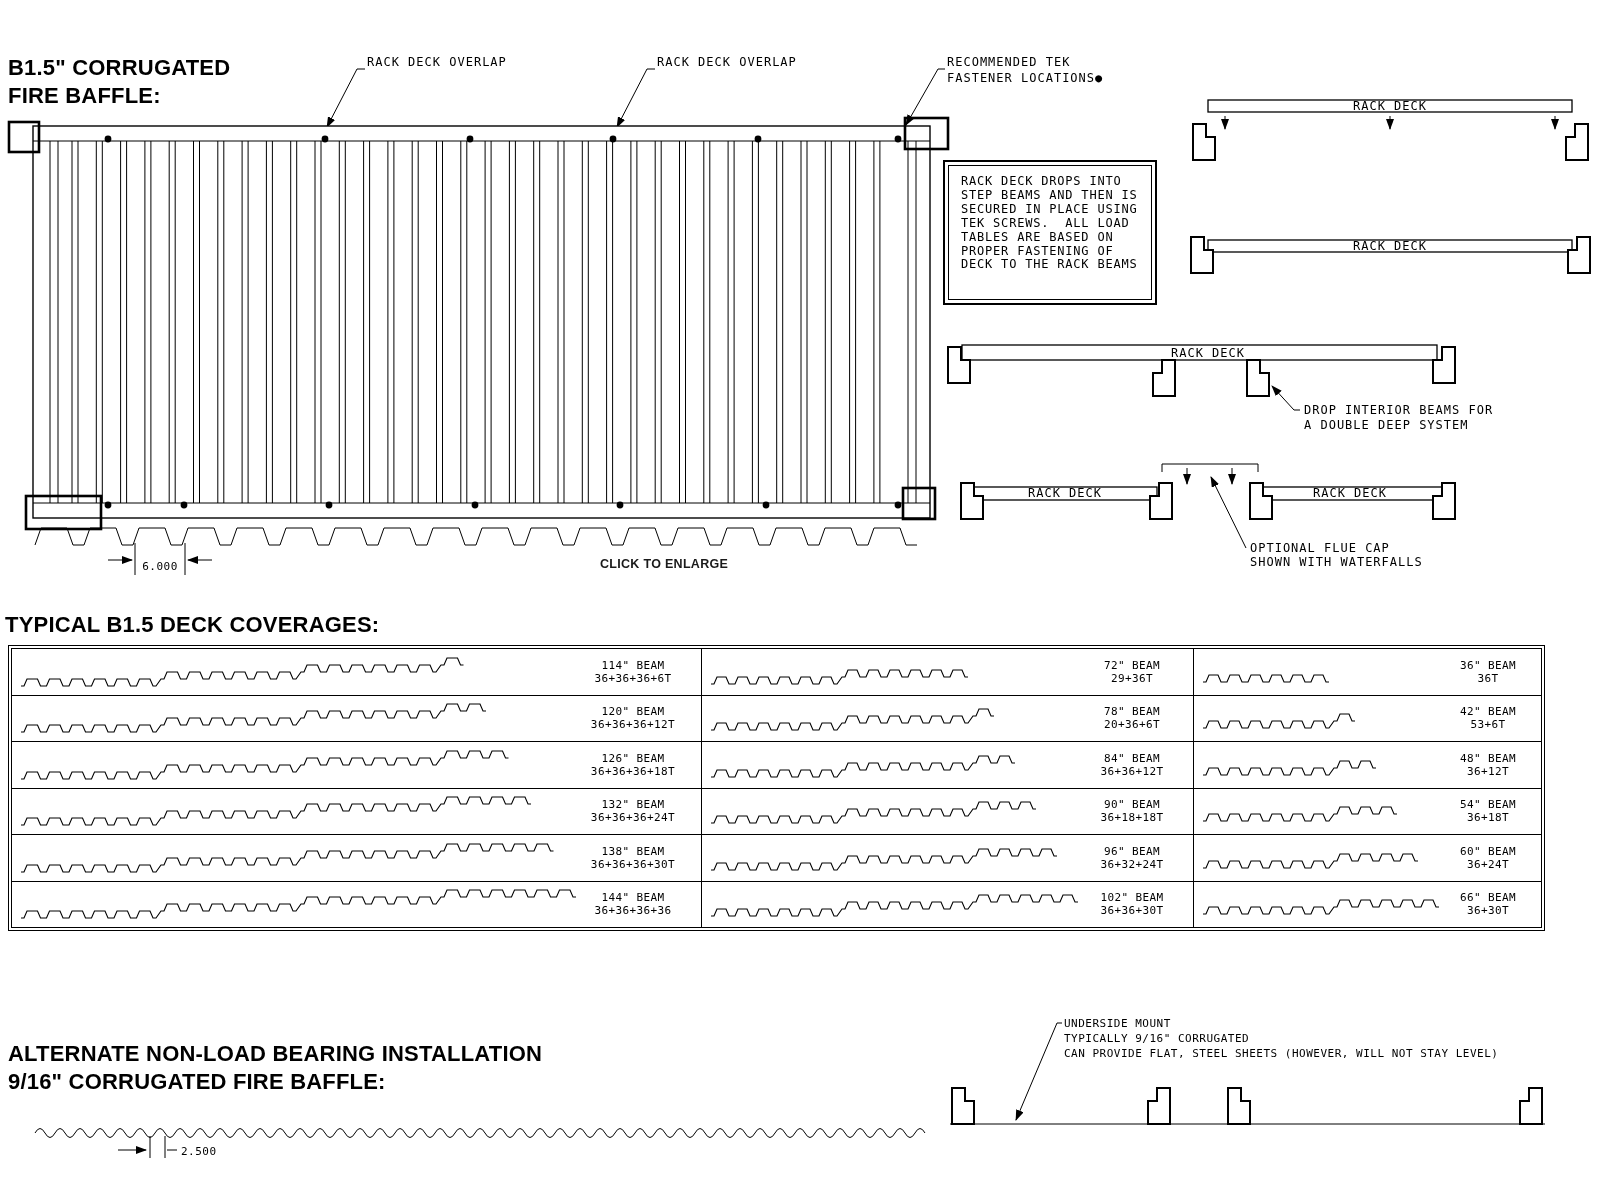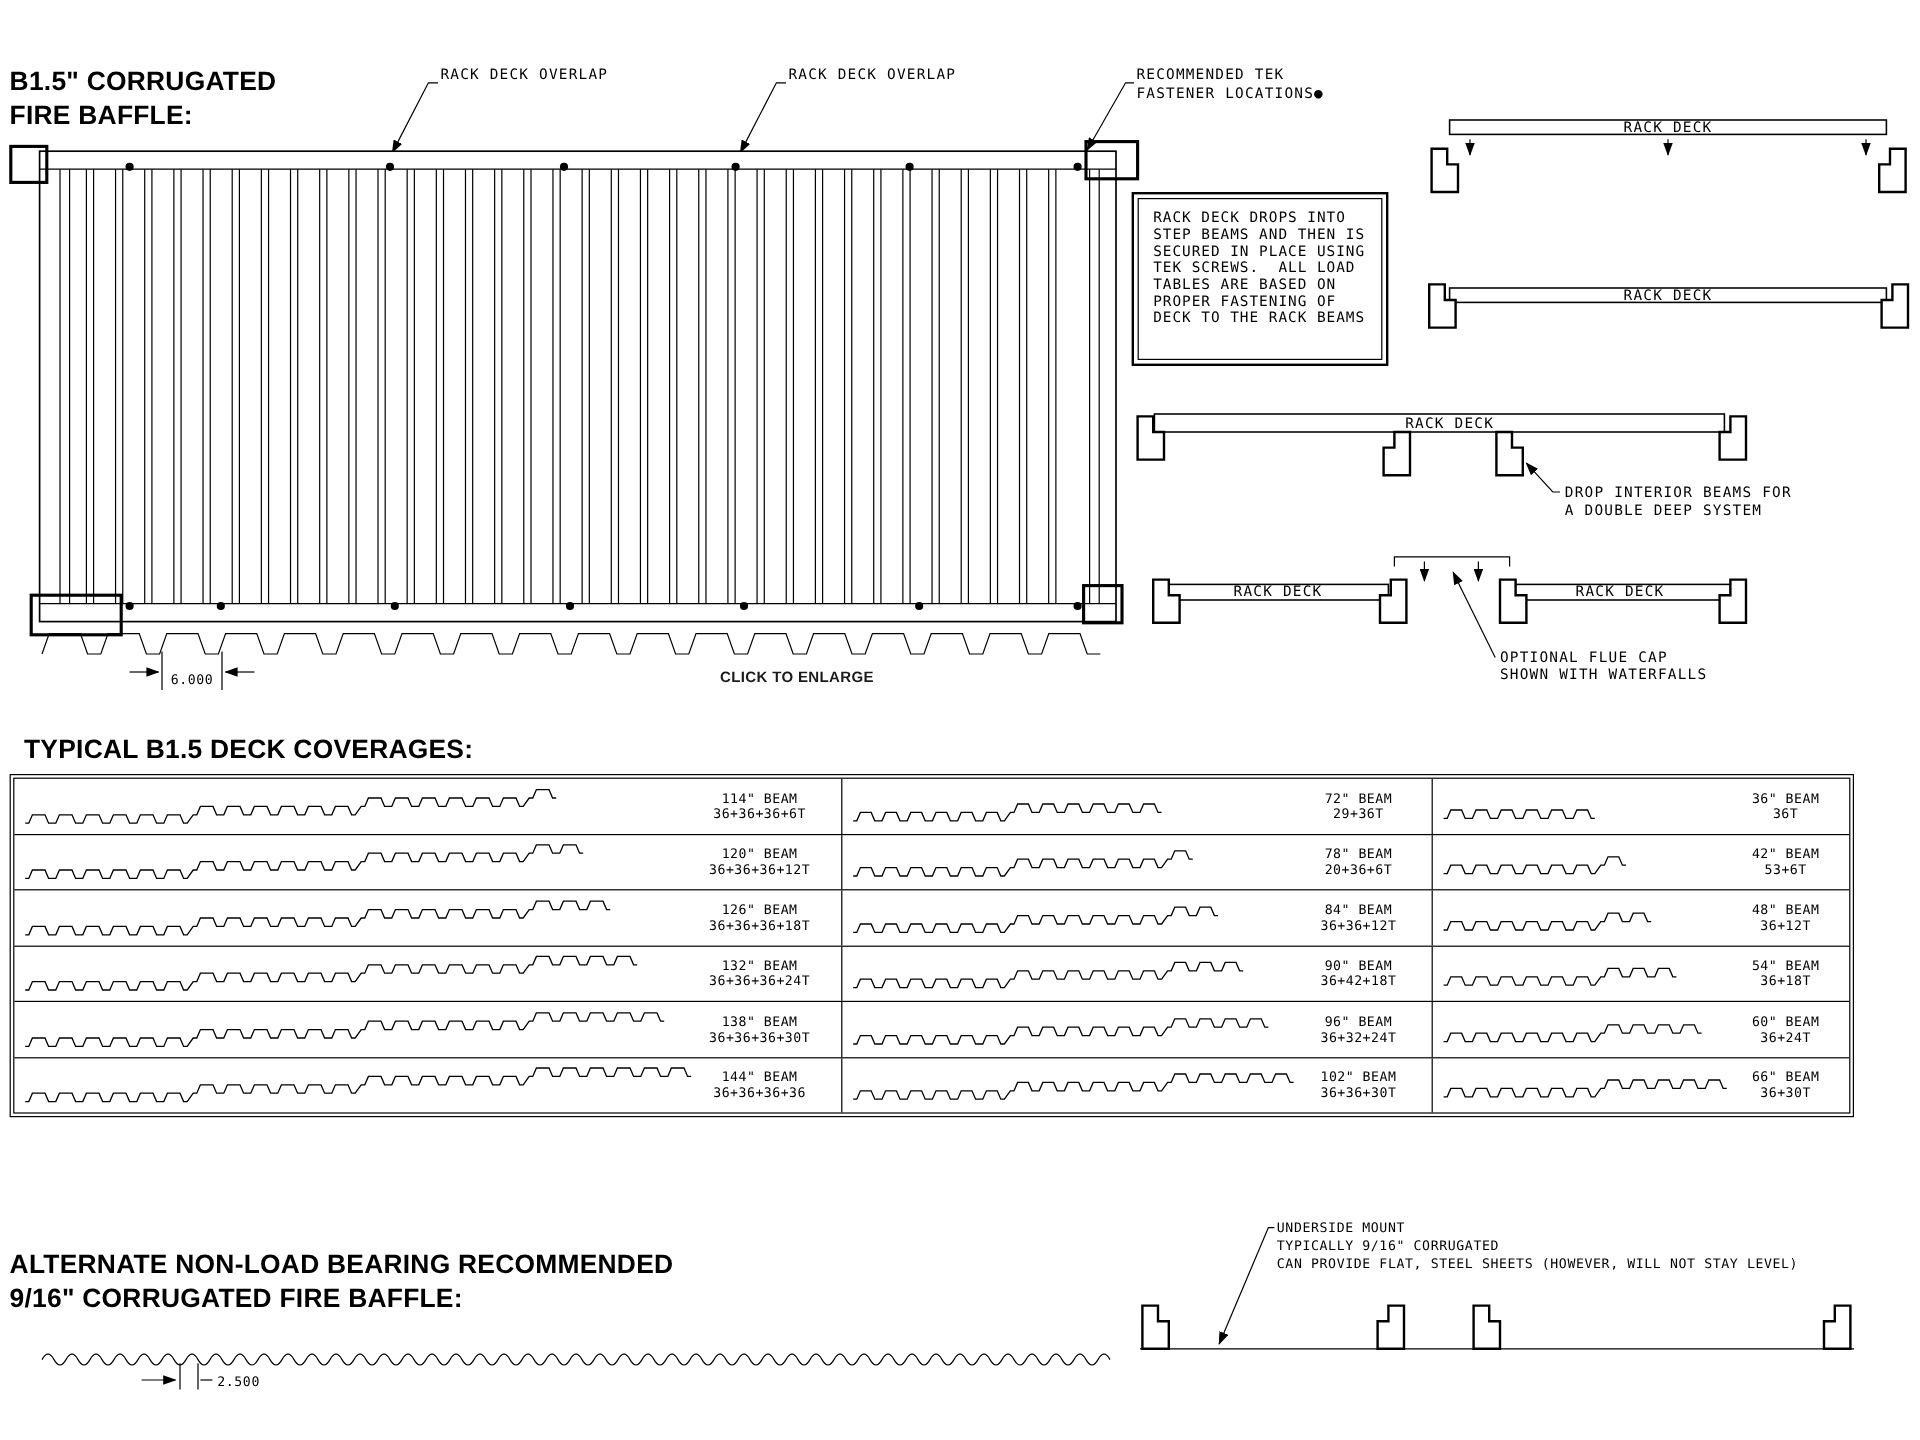--- a/index.html
+++ b/index.html
@@ -130,21 +130,21 @@
   <path class="beam" d="m1250,483 h13 v13 h9 v23 h-22 z"></path>
   <path class="beam" d="m1455,483 h-13 v13 h-9 v23 h22 z"></path>
   <path class="ln" d="M1162,472 V464 H1258 V472" stroke-width="1.5"></path>
   <path class="ln" d="M1187,468 V484" marker-end="url(#ah)"></path>
   <path class="ln" d="M1232,468 V484" marker-end="url(#ah)"></path>
   <path class="ln" d="M1246,548 L1211,477" marker-end="url(#ah)"></path>
   <text x="1250" y="552">OPTIONAL FLUE CAP</text>
   <text x="1250" y="566">SHOWN WITH WATERFALLS</text>
 </svg>
 
-<div class="abs heading" style="left:20px;top:611px">TYPICAL B1.5 DECK COVERAGES:</div>
+<div class="abs heading" style="left:5px;top:611px">TYPICAL B1.5 DECK COVERAGES:</div>
 
 <div class="abs ct-outer" style="left:8px;top:645px;width:1537px;height:286px">
   <div class="ct-inner" id="coverage-grid">
       <div class="ct-row">
         <div class="ct-cell" style="width: 690px;">
           <svg class="ct-svg" width="565" height="46" viewBox="0 0 565 46">
             <path d="M 3 38 h3 l3,-7 h10.5 l3,7 h3 h3 l3,-7 h10.5 l3,7 h3 h3 l3,-7 h10.5 l3,7 h3 h3 l3,-7 h10.5 l3,7 h3 h3 l3,-7 h10.5 l3,7 h3 h3 l3,-7 h10.5 l3,7 h3 l5,-7 h3 l3,-7 h10.5 l3,7 h3 h3 l3,-7 h10.5 l3,7 h3 h3 l3,-7 h10.5 l3,7 h3 h3 l3,-7 h10.5 l3,7 h3 h3 l3,-7 h10.5 l3,7 h3 h3 l3,-7 h10.5 l3,7 h3 l5,-7 h3 l3,-7 h10.5 l3,7 h3 h3 l3,-7 h10.5 l3,7 h3 h3 l3,-7 h10.5 l3,7 h3 h3 l3,-7 h10.5 l3,7 h3 h3 l3,-7 h10.5 l3,7 h3 h3 l3,-7 h10.5 l3,7 h3 l5,-7 h3 l3,-7 h10.5 l3,7 h3" fill="none" stroke="#000" stroke-width="1.1"></path>
           </svg>
           <div class="ct-label" style="width: 120px; right: 8px;">
             <div>114" BEAM</div>
@@ -237,21 +237,21 @@
             <div>132" BEAM</div>
             <div>36+36+36+24T</div>
           </div>
         </div>
         <div class="ct-cell" style="width: 492px;">
           <svg class="ct-svg" width="378" height="46" viewBox="0 0 378 46">
             <path d="M 3 36 h3 l3,-7 h9.0 l3,7 h3 h3 l3,-7 h9.0 l3,7 h3 h3 l3,-7 h9.0 l3,7 h3 h3 l3,-7 h9.0 l3,7 h3 h3 l3,-7 h9.0 l3,7 h3 h3 l3,-7 h9.0 l3,7 h3 l5,-7 h3 l3,-7 h9.0 l3,7 h3 h3 l3,-7 h9.0 l3,7 h3 h3 l3,-7 h9.0 l3,7 h3 h3 l3,-7 h9.0 l3,7 h3 h3 l3,-7 h9.0 l3,7 h3 h3 l3,-7 h9.0 l3,7 h3 l5,-7 h3 l3,-7 h9.0 l3,7 h3 h3 l3,-7 h9.0 l3,7 h3 h3 l3,-7 h9.0 l3,7 h3" fill="none" stroke="#000" stroke-width="1.1"></path>
           </svg>
           <div class="ct-label" style="width: 110px; right: 6px;">
             <div>90" BEAM</div>
-            <div>36+42+18T</div>
+            <div>36+18+18T</div>
           </div>
         </div>
         <div class="ct-cell" style="width: 347px;">
           <svg class="ct-svg" width="244" height="46" viewBox="0 0 244 46">
             <path d="M 3 34 h3 l3,-7 h9.0 l3,7 h3 h3 l3,-7 h9.0 l3,7 h3 h3 l3,-7 h9.0 l3,7 h3 h3 l3,-7 h9.0 l3,7 h3 h3 l3,-7 h9.0 l3,7 h3 h3 l3,-7 h9.0 l3,7 h3 l5,-7 h3 l3,-7 h9.0 l3,7 h3 h3 l3,-7 h9.0 l3,7 h3 h3 l3,-7 h9.0 l3,7 h3" fill="none" stroke="#000" stroke-width="1.1"></path>
           </svg>
           <div class="ct-label" style="width: 102px; right: 2px;">
             <div>54" BEAM</div>
             <div>36+18T</div>
           </div>
@@ -312,21 +312,21 @@
           <div class="ct-label" style="width: 102px; right: 2px;">
             <div>66" BEAM</div>
             <div>36+30T</div>
           </div>
         </div>
       </div>
     </div>
 </div>
 
 <div class="abs heading" style="left:8px;top:1040px">
-  <div>ALTERNATE NON-LOAD BEARING RECOMMENDED</div>
+  <div>ALTERNATE NON-LOAD BEARING INSTALLATION</div>
   <div>9/16" CORRUGATED FIRE BAFFLE:</div>
 </div>
 
 <svg class="abs" style="left:25px;top:1085px" width="920" height="80" viewBox="25 1085 920 80">
   <path class="ln" id="sine-wave" d="M35,1133 q5,-9 10,0 t10,0 t10,0 t10,0 t10,0 t10,0 t10,0 t10,0 t10,0 t10,0 t10,0 t10,0 t10,0 t10,0 t10,0 t10,0 t10,0 t10,0 t10,0 t10,0 t10,0 t10,0 t10,0 t10,0 t10,0 t10,0 t10,0 t10,0 t10,0 t10,0 t10,0 t10,0 t10,0 t10,0 t10,0 t10,0 t10,0 t10,0 t10,0 t10,0 t10,0 t10,0 t10,0 t10,0 t10,0 t10,0 t10,0 t10,0 t10,0 t10,0 t10,0 t10,0 t10,0 t10,0 t10,0 t10,0 t10,0 t10,0 t10,0 t10,0 t10,0 t10,0 t10,0 t10,0 t10,0 t10,0 t10,0 t10,0 t10,0 t10,0 t10,0 t10,0 t10,0 t10,0 t10,0 t10,0 t10,0 t10,0 t10,0 t10,0 t10,0 t10,0 t10,0 t10,0 t10,0 t10,0 t10,0 t10,0 t10,0"></path>
   <path class="ln" d="M150,1136 V1158 M165,1136 V1158"></path>
   <path class="ln" d="M118,1150 H146" marker-end="url(#ah)"></path>
   <path class="ln" d="M167,1150 H177"></path>
   <text x="181" y="1155" class="small">2.500</text>
 </svg>

